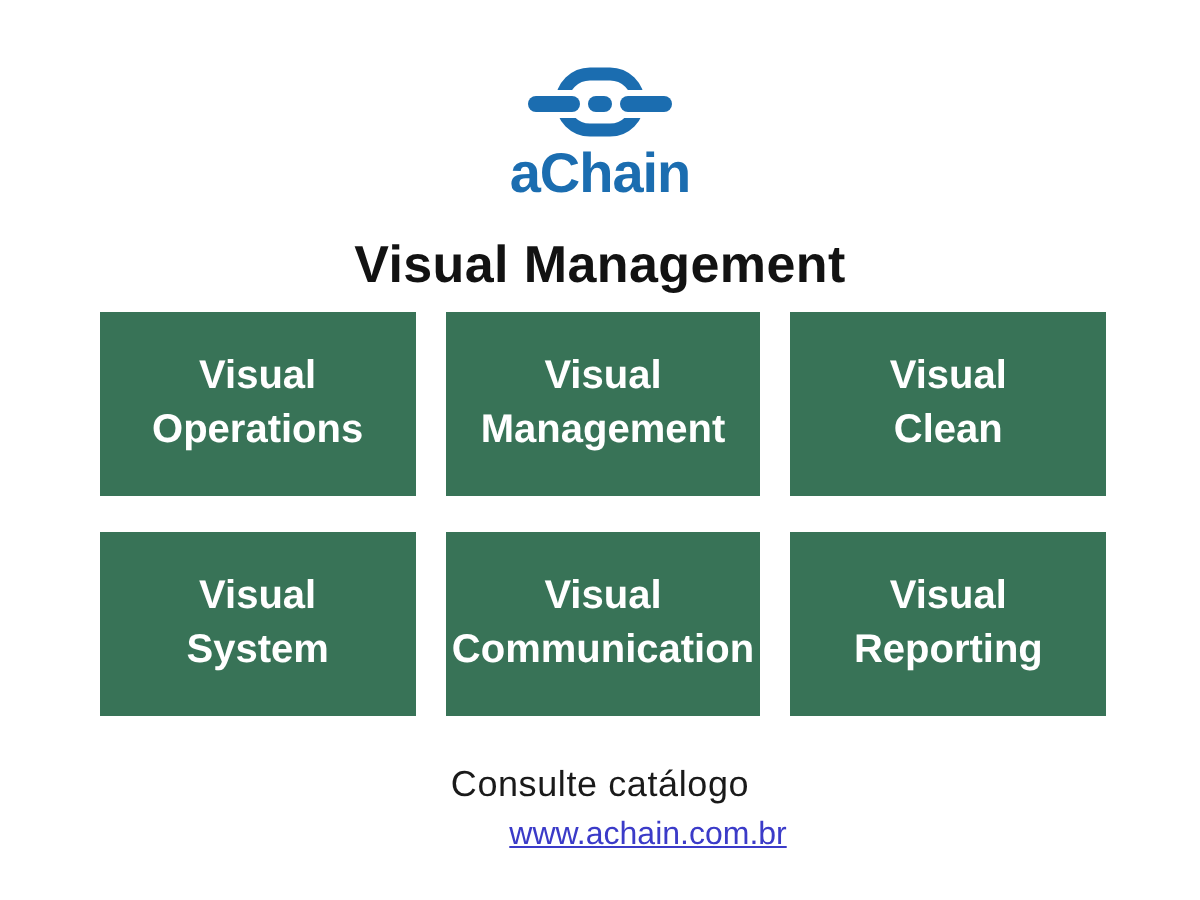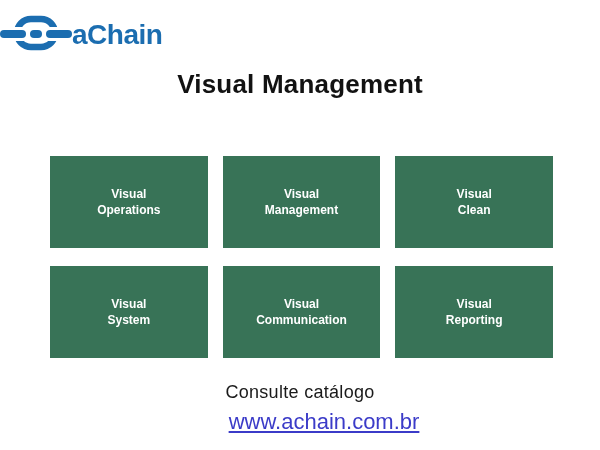--- a/index.html
+++ b/index.html
@@ -15,23 +15,23 @@
     font-family:"Liberation Sans","DejaVu Sans",sans-serif;
     background:#ffffff;
     overflow:hidden;
   }
   .slide{
     width:600px;height:450px;
     background:#ffffff;
     position:relative;
   }
   .logo{
-    padding-top:15px;
+    padding-top:33px;
     display:flex;
-    flex-direction:row;
+    flex-direction:column;
     align-items:center;
   }
   .logo-icon{
     width:72px;height:38px;
     display:block;
   }
   .logo-text{
     margin-top:2px;
     font-size:28px;
     font-weight:bold;
@@ -61,40 +61,40 @@
     height:92px;
     background:var(--box-green);
     display:flex;
     align-items:center;
     justify-content:center;
     text-align:center;
   }
   .tile-label{
     color:var(--box-text);
     font-weight:bold;
-    font-size:12px;
+    font-size:20px;
     line-height:1.35;
     white-space:pre-line;
   }
   .footer{
     position:absolute;
     left:0;right:0;
     top:382px;
     text-align:center;
   }
   .caption{
     font-size:18px;
     color:#1a1a1a;
     letter-spacing:0.3px;
     text-align:center;
   }
   .site-link{
     display:inline-block;
     margin-top:6px;
-    font-size:22px;
+    font-size:16px;
     color:var(--link-blue);
     text-decoration:underline;
     cursor:pointer;
     margin-left:48px;
   }
 </style>
 </head>
 <body>
 
 <div class="slide">

